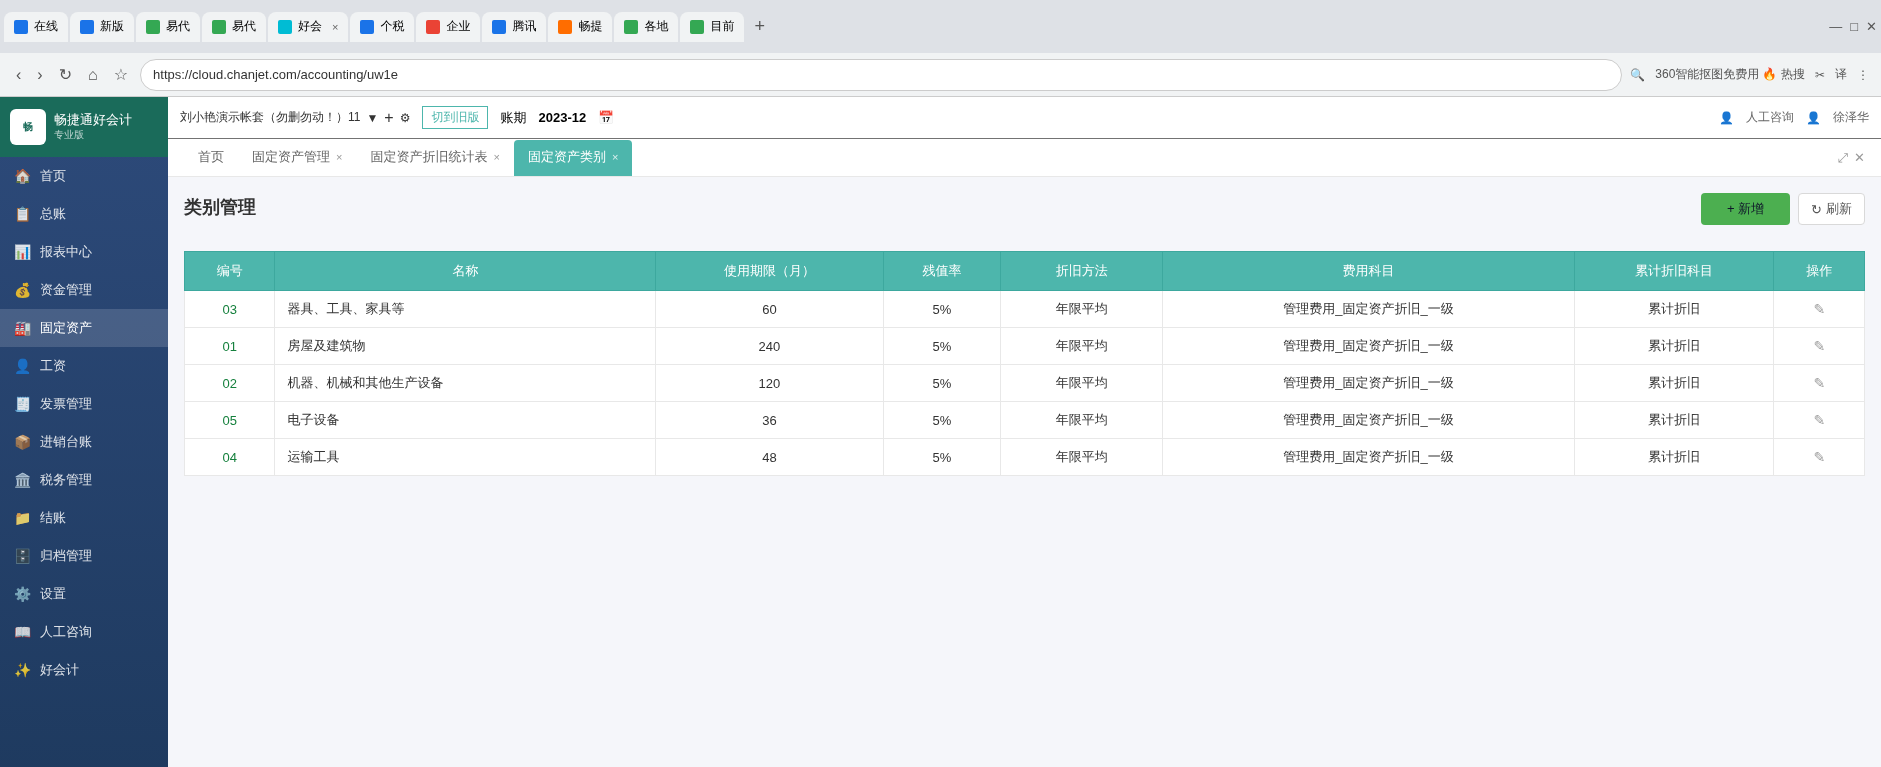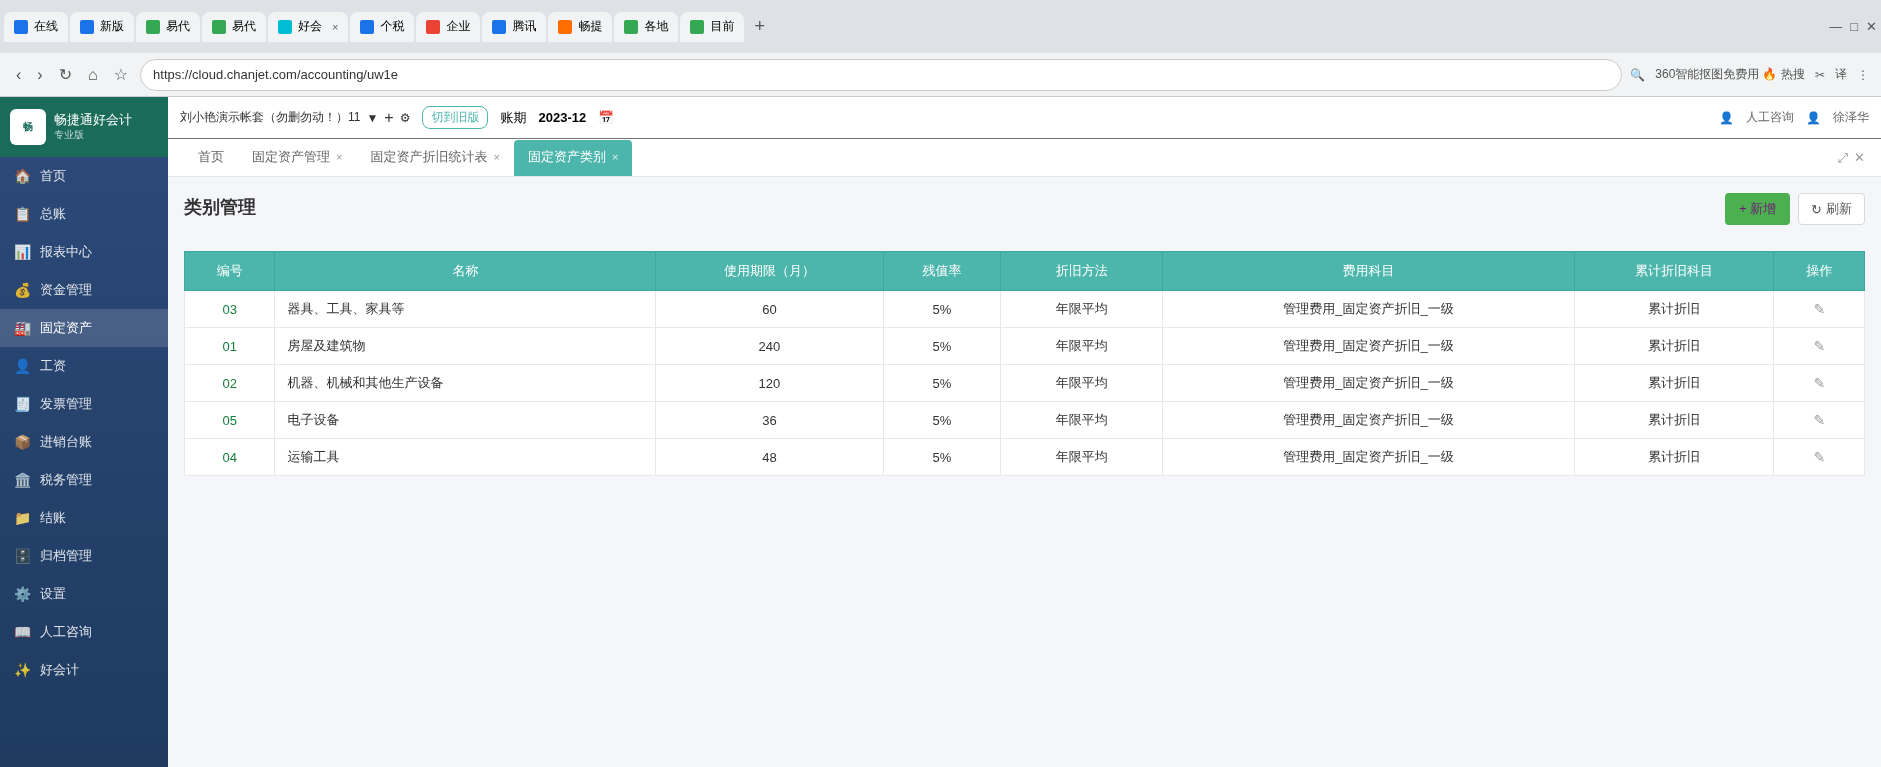--- a/index.html
+++ b/index.html
@@ -33,35 +33,35 @@
     .sidebar-item { display: flex; align-items: center; gap: 8px; padding: 10px 14px; cursor: pointer; color: rgba(255,255,255,0.85); font-size: 13px; transition: background 0.2s; }
     .sidebar-item.active { background: rgba(255,255,255,0.15); color: #fff; }
     .sidebar-icon { width: 18px; height: 18px; display: flex; align-items: center; justify-content: center; font-size: 14px; flex-shrink: 0; }
 
     
     .main-content { flex: 1; display: flex; flex-direction: column; background: #f5f6fa; overflow: hidden; }
 
     
     .top-bar { height: 42px; background: #fff; border-bottom: 1px solid #737373; display: flex; align-items: center; padding: 0 12px; gap: 12px; }
     .account-info { display: flex; align-items: center; gap: 6px; font-size: 12px; color: #333; }
-    .period-switch { background: #fff; border: 1px solid #4db6ac; color: #4db6ac; border-radius: 8px; padding: 2px 8px; font-size: 12px; cursor: pointer; }
+    .period-switch { background: #fff; border: 1px solid #4db6ac; color: #4db6ac; border-radius: 0; padding: 2px 8px; font-size: 12px; cursor: pointer; }
     .top-bar-right { margin-left: auto; display: flex; align-items: center; gap: 12px; font-size: 12px; color: #666; }
 
     
     .tab-nav { display: flex; align-items: center; background: #fff; border-bottom: 1px solid #e8e8e8; padding: 0 16px; height: 38px; }
     .page-tab { display: flex; align-items: center; gap: 6px; padding: 8px 14px; font-size: 13px; cursor: pointer; color: #666; border-bottom: 2px solid transparent; white-space: nowrap; }
     .page-tab.active { color: #fff; background: #4db6ac; border-radius: 4px 4px 0 0; }
     .page-tab .close-btn { font-size: 11px; color: rgba(255,255,255,0.8); cursor: pointer; }
     .page-tab:not(.active) .close-btn { color: #999; }
 
     
     .page-body { flex: 1; padding: 16px; overflow-y: auto; position: relative; }
     .page-title { font-size: 18px; font-weight: bold; color: #333; margin-bottom: 16px; }
     .toolbar { display: flex; justify-content: flex-end; gap: 8px; margin-bottom: 12px; }
-    .btn-add { background: #4caf50; color: #701a75; border: none; border-radius: 4px; padding: 6px 14px; font-size: 13px; cursor: pointer; display: flex; align-items: center; gap: 4px; }
+    .btn-add { background: #4caf50; color: #0f172a; border: none; border-radius: 4px; padding: 6px 26px; font-size: 13px; cursor: pointer; display: flex; align-items: center; gap: 4px; }
     .btn-refresh { background: #fff; color: #555; border: 1px solid #d9d9d9; border-radius: 4px; padding: 6px 12px; font-size: 13px; cursor: pointer; display: flex; align-items: center; gap: 4px; }
 
     
     .data-table { width: 100%; border-collapse: collapse; }
     .data-table thead tr { background: #4db6ac; color: #fff; }
     .data-table thead th { padding: 10px 8px; font-weight: normal; font-size: 13px; text-align: center; border: 1px solid #3da89e; }
     .data-table tbody tr { background: #fff; }
     .data-table tbody td { padding: 9px 12px; font-size: 13px; color: #333; border: 1px solid #e8e8e8; text-align: center; }
     .data-table tbody td:nth-child(2) { text-align: left; }
     .data-table tbody td.link { color: #15803d; cursor: pointer; }

